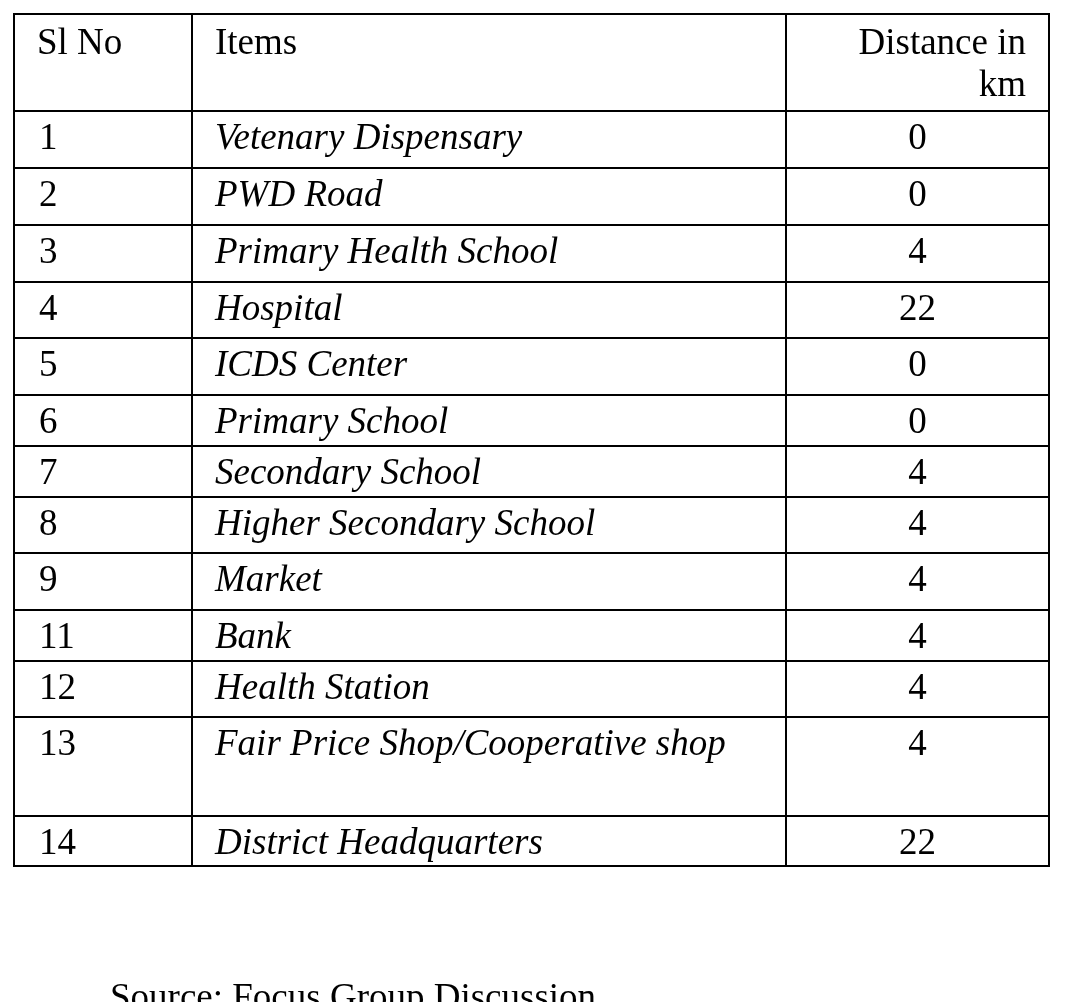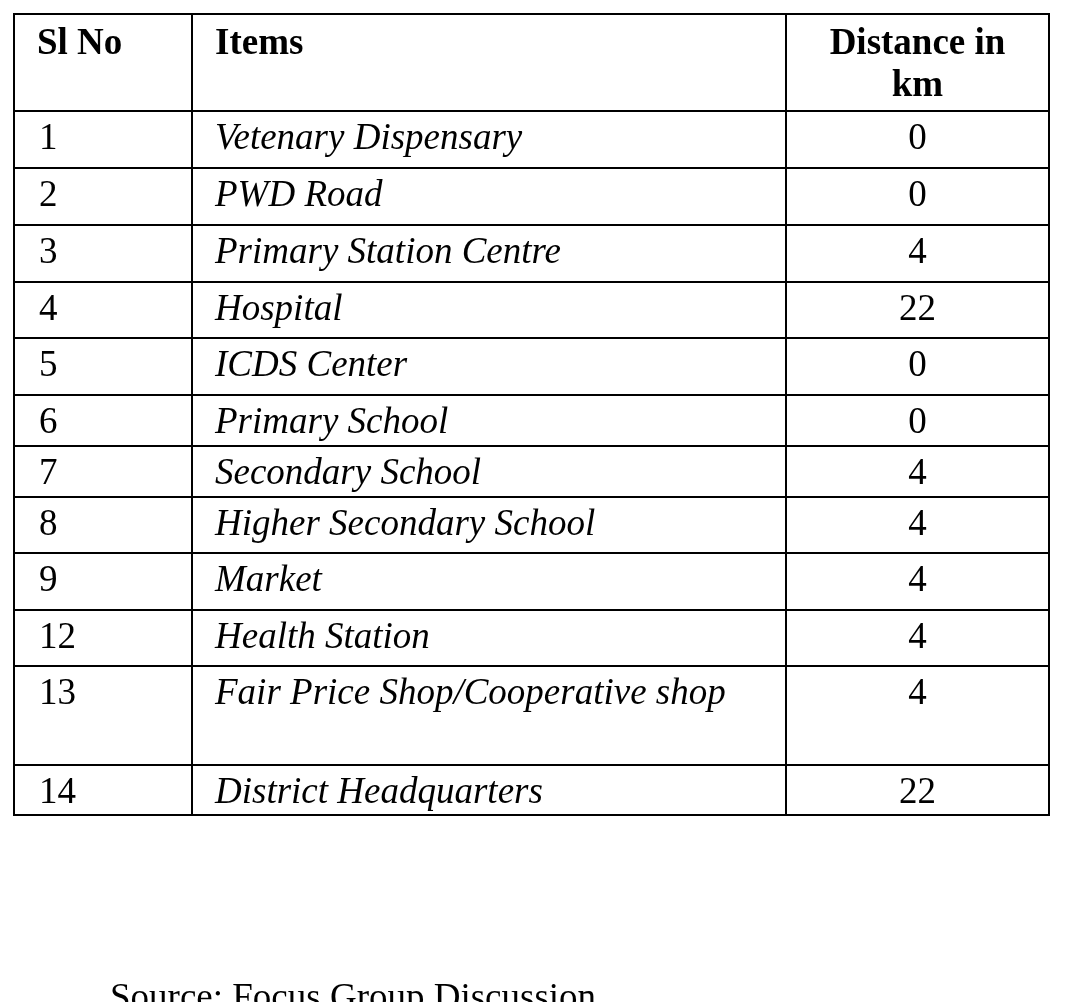--- a/index.html
+++ b/index.html
@@ -28,27 +28,27 @@
     table.data-table col.c3 { width: 263px; }
     table.data-table th,
     table.data-table td {
       border: 2px solid #000000;
       padding: 0;
       vertical-align: top;
       font-size: 37px;
       line-height: 42px;
     }
     table.data-table th {
-      font-weight: bold;
+      font-weight: normal;
       text-align: left;
       height: 95px;
       margin-left: 36px;
     }
     table.data-table th.dist {
-      text-align: center;
+      text-align: right;
     }
     table.data-table th .cell-inner,
     table.data-table td .cell-inner {
       padding-left: 22px;
       padding-right: 22px;
     }
     table.data-table th .cell-inner { padding-top: 6px; }
     table.data-table td.num .cell-inner { padding-left: 24px; }
     table.data-table td.item .cell-inner { text-align: justify; text-align-last: left; font-style: italic; }
     table.data-table td.dist { text-align: center; }
@@ -114,21 +114,21 @@
         </td>
       <td class="dist">
           <div class="cell-inner">0</div>
         </td>
     </tr>
     <tr class="r-h57">
       <td class="num">
           <div class="cell-inner">3</div>
         </td>
       <td class="item">
-          <div class="cell-inner">Primary Station Centre</div>
+          <div class="cell-inner">Primary Health School</div>
         </td>
       <td class="dist">
           <div class="cell-inner">4</div>
         </td>
     </tr>
     <tr class="r-h56">
       <td class="num">
           <div class="cell-inner">4</div>
         </td>
       <td class="item">
@@ -181,20 +181,31 @@
       <td class="dist">
           <div class="cell-inner">4</div>
         </td>
     </tr>
     <tr class="r-h57">
       <td class="num">
           <div class="cell-inner">9</div>
         </td>
       <td class="item">
           <div class="cell-inner">Market</div>
+        </td>
+      <td class="dist">
+          <div class="cell-inner">4</div>
+        </td>
+    </tr>
+    <tr class="r-h51">
+      <td class="num">
+          <div class="cell-inner">11</div>
+        </td>
+      <td class="item">
+          <div class="cell-inner">Bank</div>
         </td>
       <td class="dist">
           <div class="cell-inner">4</div>
         </td>
     </tr>
     <tr class="r-h56">
       <td class="num">
           <div class="cell-inner">12</div>
         </td>
       <td class="item">

